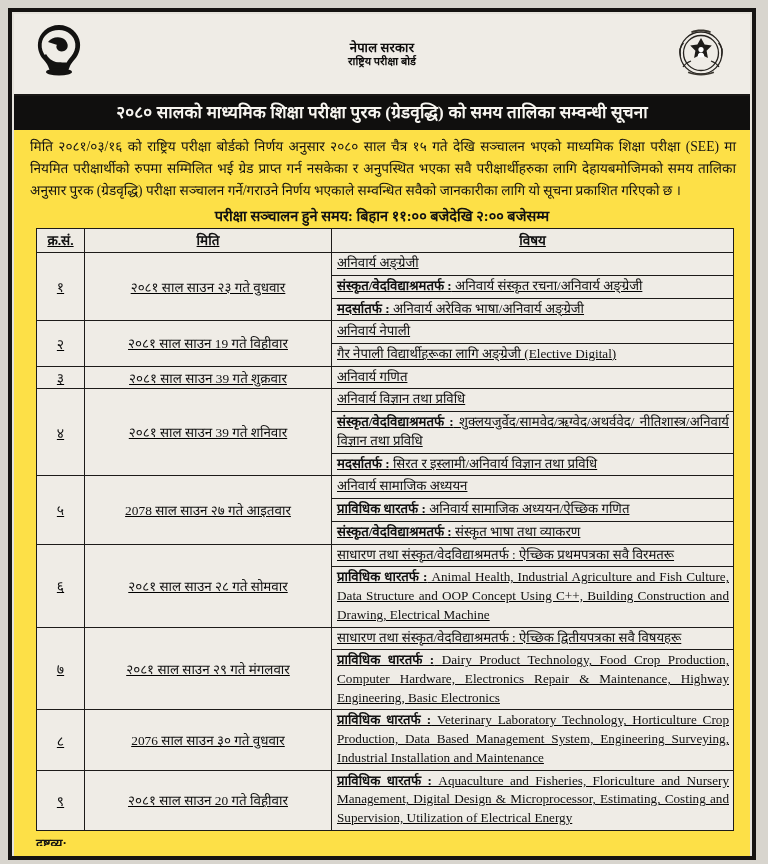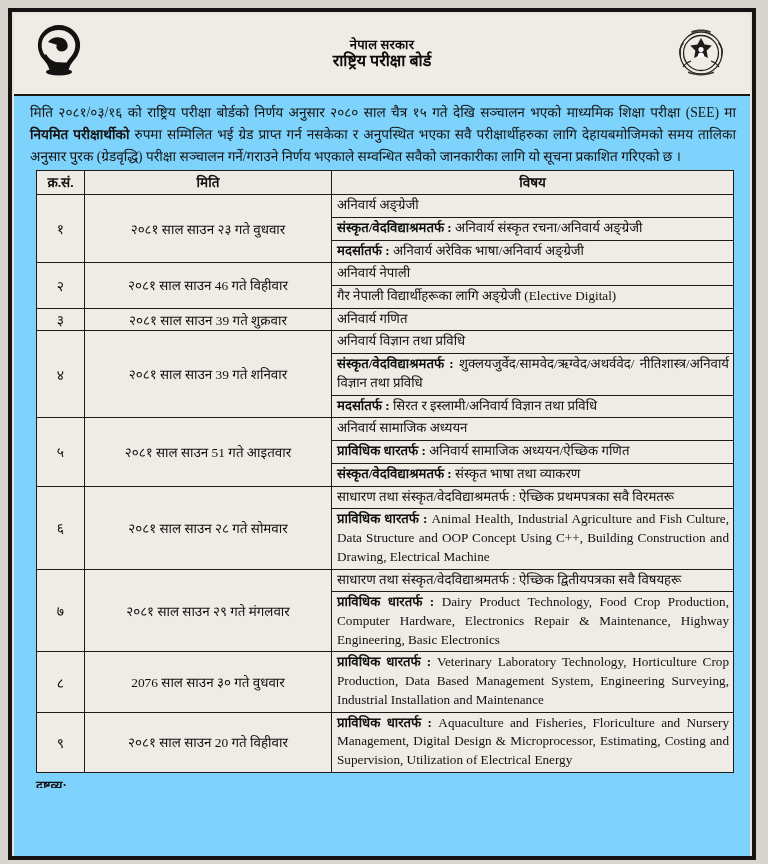--- a/index.html
+++ b/index.html
@@ -21,21 +21,21 @@
     left:8px;top:8px;
     width:748px;height:852px;
     border:4px solid #161412;
     background:#e6e3dc;
     box-sizing:border-box;
     overflow:hidden;
   }
   .inner{
     position:absolute;
     left:2px;top:2px;right:2px;bottom:0;
-    background:#7dd3fc;
+    background:#fde047;
     box-sizing:border-box;
   }
 
   
   .masthead{
     position:relative;
     height:80px;
     background:#efece6;
     display:flex;align-items:center;justify-content:center;
     border-bottom:2px solid #1a1816;
@@ -49,21 +49,21 @@
     position:absolute;right:20px;top:8px;
     width:58px;height:60px;
     display:flex;align-items:center;justify-content:center;
   }
   .org-lines{
     text-align:center;
     line-height:1.18;
     color:#0d0c0b;
   }
   .org1{font-size:13px;font-weight:bold;letter-spacing:.2px;}
-  .org2{font-size:16px;font-weight:bold;}
+  .org2{font-size:11px;font-weight:bold;}
   .org3{font-size:17px;font-weight:bold;}
 
   
   .banner{
     background:#100f0e;
     color:#f7f5f0;
     text-align:center;
     font-size:17px;
     font-weight:bold;
     padding:4px 6px 5px 6px;
@@ -72,40 +72,40 @@
   }
 
   
   .notice-body{
     padding:6px 14px 2px 16px;
     font-size:13.6px;
     line-height:1.62;
     text-align:justify;
     color:#131211;
   }
-  .notice-body b{font-weight:bold;margin-top:48px;}
+  .notice-body b{font-weight:normal;margin-top:48px;}
 
   .center-title{
     text-align:center;
     font-size:14px;
     font-weight:bold;
     margin-top:2px;
     color:#111;
   }
   .center-sub{
     text-align:center;
     font-size:14.5px;
     font-weight:bold;
     margin-top:1px;
     margin-bottom:3px;
     color:#111;
   }
 
   
-  .tablewrap{padding:0 16px 0 22px;}
+  .tablewrap{padding:0 16px 0 22px;text-decoration:underline;}
   table.routine{
     width:100%;
     border-collapse:collapse;
     table-layout:fixed;
     background:#efece6;
   }
   table.routine th,table.routine td{
     border:1px solid #1d1b19;
     color:#111;
     vertical-align:middle;
@@ -192,25 +192,27 @@
            <path d="M28 29.4c-1.8 0-3.2 1.5-3.2 3.3v1.6h6.4v-1.6c0-1.8-1.4-3.3-3.2-3.3z"></path>
          </g>
          <g fill="#3a362f">
            <path d="M18 8.5c6-2.6 14-2.6 20 0l-.8 1.6c-5.5-2.3-12.9-2.3-18.4 0z"></path>
            <path d="M15.5 48.5c7.5 3 17.5 3 25 0l.7 1.5c-8 3.2-18.4 3.2-26.4 0z"></path>
          </g>
        </svg>
      </div>
    </div>
 
+   <div class="banner">२०८० सालको माध्यमिक शिक्षा परीक्षा पुरक (ग्रेडवृद्धि) को समय तालिका सम्वन्धी सूचना</div>
 
    <div class="notice-body">
      <span>मिति २०८१/०३/१६ को राष्ट्रिय परीक्षा बोर्डको निर्णय अनुसार २०८० साल चैत्र १५ गते देखि सञ्चालन भएको माध्यमिक शिक्षा परीक्षा (SEE) मा </span><b>नियमित परीक्षार्थीको</b><span> रुपमा सम्मिलित भई ग्रेड प्राप्त गर्न नसकेका र अनुपस्थित भएका सवै परीक्षार्थीहरुका लागि देहायबमोजिमको समय तालिका अनुसार पुरक (ग्रेडवृद्धि) परीक्षा सञ्चालन गर्ने/गराउने निर्णय भएकाले सम्वन्धित सवैको जानकारीका लागि यो सूचना प्रकाशित गरिएको छ ।</span>
    </div>
 
+   <div class="center-sub">परीक्षा सञ्चालन हुने समय: बिहान ११:०० बजेदेखि २:०० बजेसम्म</div>
 
    <div class="tablewrap">
      <table class="routine">
        <colgroup>
               <col style="width:48px">
               <col style="width:247px">
               <col>
             </colgroup>
        <thead>
          <tr>
@@ -226,21 +228,21 @@
                 <td class="subj dev"><span>अनिवार्य अङ्ग्रेजी</span></td>
               </tr>
               <tr>
                 <td class="subj dev"><span class="lab">संस्कृत/वेदविद्याश्रमतर्फ :</span><span> अनिवार्य संस्कृत रचना/अनिवार्य अङ्ग्रेजी</span></td>
               </tr>
               <tr>
                 <td class="subj dev"><span class="lab">मदर्सातर्फ :</span><span> अनिवार्य अरेविक  भाषा/अनिवार्य अङ्ग्रेजी</span></td>
               </tr>
               <tr>
                 <td class="sn" rowspan="2">२</td>
-                <td class="date" rowspan="2">२०८१ साल साउन 46 गते विहीवार</td>
+                <td class="date" rowspan="2">२०८१ साल साउन 19 गते विहीवार</td>
                 <td class="subj dev"><span>अनिवार्य नेपाली</span></td>
               </tr>
               <tr>
                 <td class="subj dev"><span>गैर नेपाली विद्यार्थीहरूका लागि अङ्ग्रेजी (Elective Digital)</span></td>
               </tr>
               <tr>
                 <td class="sn" rowspan="1">३</td>
                 <td class="date" rowspan="1">२०८१ साल साउन 39 गते शुक्रवार</td>
                 <td class="subj dev"><span>अनिवार्य गणित</span></td>
               </tr>
@@ -250,21 +252,21 @@
                 <td class="subj dev"><span>अनिवार्य विज्ञान तथा प्रविधि</span></td>
               </tr>
               <tr>
                 <td class="subj dev"><span class="lab">संस्कृत/वेदविद्याश्रमतर्फ :</span><span> शुक्लयजुर्वेद/सामवेद/ऋग्वेद/अथर्ववेद/ नीतिशास्त्र/अनिवार्य विज्ञान तथा प्रविधि</span></td>
               </tr>
               <tr>
                 <td class="subj dev"><span class="lab">मदर्सातर्फ :</span><span> सिरत र इस्लामी/अनिवार्य विज्ञान तथा प्रविधि</span></td>
               </tr>
               <tr>
                 <td class="sn" rowspan="3">५</td>
-                <td class="date" rowspan="3">२०८१ साल साउन 51 गते आइतवार</td>
+                <td class="date" rowspan="3">2078 साल साउन २७ गते आइतवार</td>
                 <td class="subj dev"><span>अनिवार्य सामाजिक अध्ययन</span></td>
               </tr>
               <tr>
                 <td class="subj dev"><span class="lab">प्राविधिक धारतर्फ :</span><span> अनिवार्य सामाजिक अध्ययन/ऐच्छिक गणित</span></td>
               </tr>
               <tr>
                 <td class="subj dev"><span class="lab">संस्कृत/वेदविद्याश्रमतर्फ :</span><span> संस्कृत भाषा तथा व्याकरण</span></td>
               </tr>
               <tr>
                 <td class="sn" rowspan="2">६</td>

